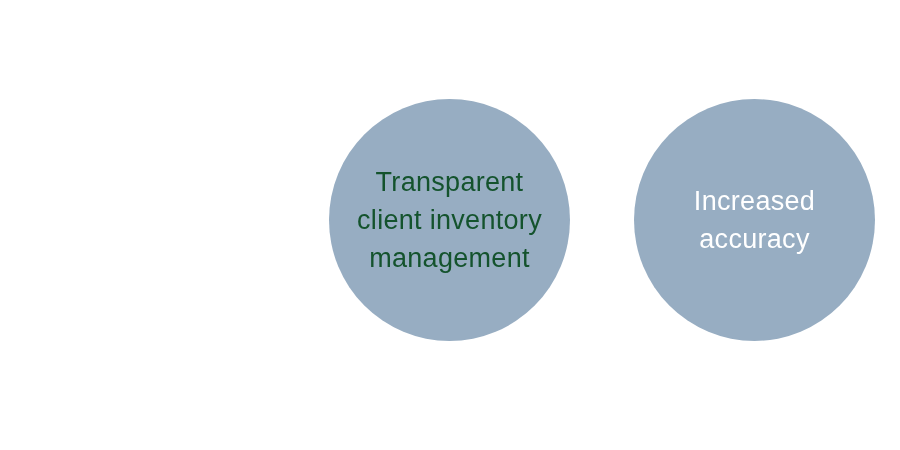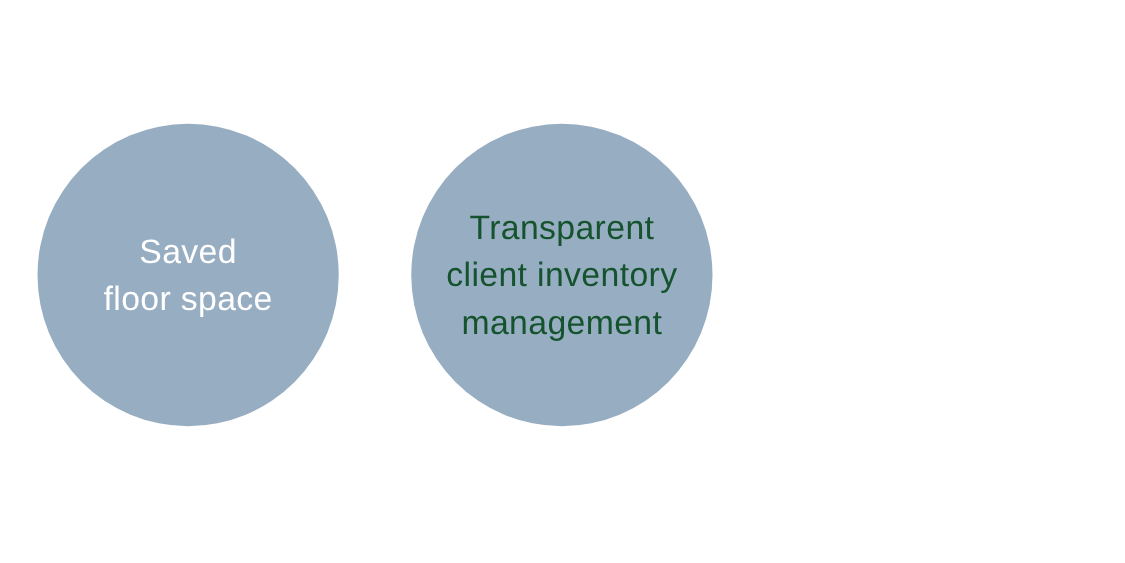--- a/index.html
+++ b/index.html
@@ -39,25 +39,25 @@
     text-align: center;
     white-space: pre-line;
     letter-spacing: 0.3px;
   }
 </style>
 </head>
 <body>
 
 <div class="stage" style="background: rgb(255, 255, 255);">
 
-  <div class="circle circle-1" style="background: rgb(151, 173, 194);">
-    <span class="circle-label" style="color: rgb(255, 255, 255);">Saved
-floor space</span>
-  </div>
 
   <div class="circle circle-2" style="background: rgb(151, 173, 194);">
     <span class="circle-label" style="color: #14532d;">Transparent
 client inventory
 management</span>
   </div>
 
+  <div class="circle circle-3" style="background: rgb(151, 173, 194);">
+    <span class="circle-label" style="color: rgb(255, 255, 255);">Increased
+accuracy</span>
+  </div>
 
 </div>
 
 </body></html>

